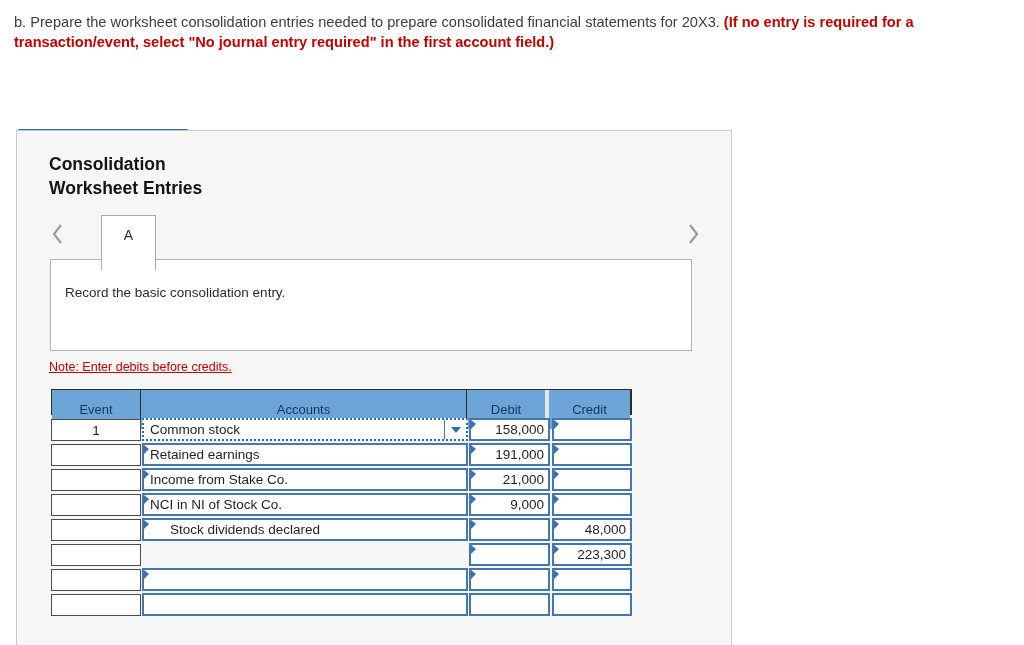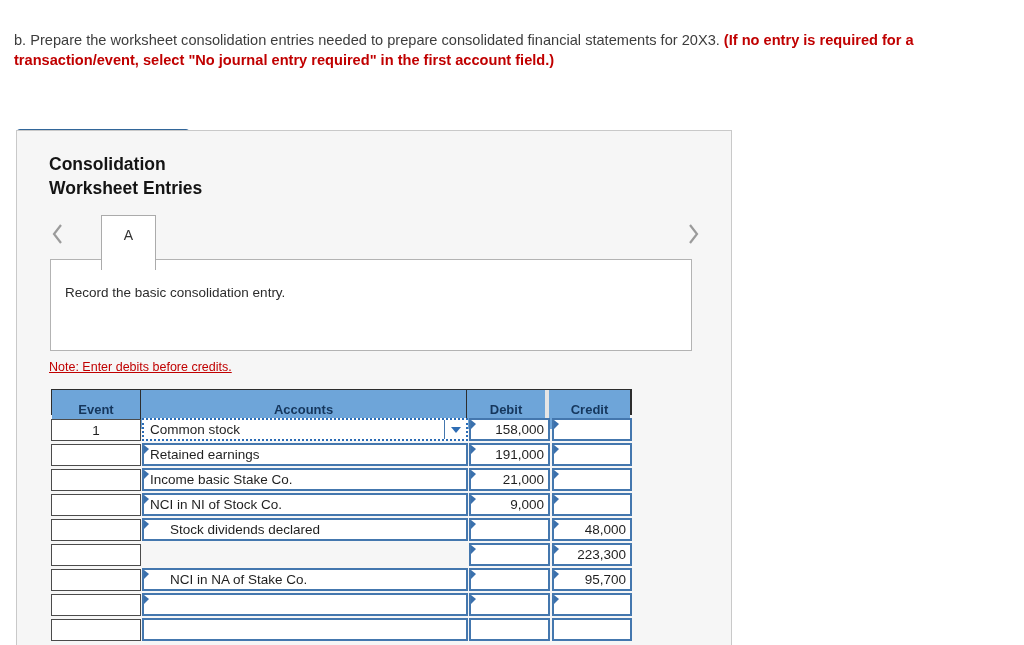--- a/index.html
+++ b/index.html
@@ -1,21 +1,21 @@
 <!DOCTYPE html>
 <html><head>
 <meta charset="utf-8">
 <style>
   * { margin:0; padding:0; box-sizing:border-box; }
   html,body { width:1024px; height:645px; overflow:hidden; background:#ffffff;
               font-family:"Liberation Sans", sans-serif; }
   .page { position:relative; width:1024px; height:645px; }
 
   
-  .instruction { position:absolute; left:14px; top:31px; width:1006px;
+  .instruction { position:absolute; left:14px; top:13px; width:1006px;
                  font-size:14.6px; line-height:19.5px; color:#3d3d3d; }
   .instruction .em { color:#c00000; font-weight:bold; }
 
   
   .vtl-btn { position:absolute; left:16px; top:87px; width:174px; height:31px;
              background:#3a76b4; color:#ffffff; font-weight:bold; font-size:13px;
              border:1px solid #326699; border-radius:4px; cursor:pointer;
              font-family:Liberation Serif, serif;margin-top:42px; }
 
   
@@ -37,21 +37,21 @@
   .desc { position:absolute; left:33px; top:128px; width:642px; height:92px;
           background:#ffffff; border:1px solid #b3b3b3; z-index:1;
           padding:25px 14px; font-size:13.5px; color:#2b2b2b; }
 
   .note { position:absolute; left:32px; top:229px; font-size:12.5px; color:#c00000;text-decoration:underline; }
 
   
   .jtable { position:absolute; left:34px; top:258px; width:581px; }
   .thead { display:flex; height:26px; background:#2d2d2d; border:1px solid #2d2d2d;
            margin-bottom:3px; }
-  .hcell { background:#6ea5d9; color:#15365c; font-weight:bold; font-size:13px;
+  .hcell { background:#6ea5d9; color:#15365c; font-weight:normal; font-size:13px;
            display:flex; align-items:center; justify-content:center; height:39px; }
   .h-event   { width:89px; border-right:1px solid #2d2d2d; }
   .h-acct    { width:326px; border-right:1px solid #2d2d2d; }
   .h-debit   { width:82px; border-right:4px solid #e5e5e5; }
   .h-credit  { width:81px; }
 
   .trow { position:relative; height:25px; }
   .ecell { position:absolute; left:0; top:1px; width:90px; height:22px;
            background:#ffffff; border:1px solid #4b4b4b;
            display:flex; align-items:center; justify-content:center;
@@ -147,21 +147,21 @@
         <div class="icell credit">
             <span class="marker"></span>
             <span></span>
           </div>
       </div>
 
       <div class="trow">
         <div class="ecell"></div>
         <div class="icell acct">
             <span class="marker"></span>
-            <span class="atext">Income basic Stake Co.</span>
+            <span class="atext">Income from Stake Co.</span>
           </div>
         <div class="icell debit">
             <span class="marker"></span>
             <span>21,000</span>
           </div>
         <div class="icell credit">
             <span class="marker"></span>
             <span></span>
           </div>
       </div>
@@ -204,35 +204,20 @@
         <div class="icell debit">
             <span class="marker"></span>
             <span></span>
           </div>
         <div class="icell credit">
             <span class="marker"></span>
             <span>223,300</span>
           </div>
       </div>
 
-      <div class="trow indent">
-        <div class="ecell"></div>
-        <div class="icell acct">
-            <span class="marker"></span>
-            <span class="atext">NCI in NA of Stake Co.</span>
-          </div>
-        <div class="icell debit">
-            <span class="marker"></span>
-            <span></span>
-          </div>
-        <div class="icell credit">
-            <span class="marker"></span>
-            <span>95,700</span>
-          </div>
-      </div>
 
       <div class="trow">
         <div class="ecell"></div>
         <div class="icell acct">
             <span class="marker"></span>
             <span class="atext"></span>
           </div>
         <div class="icell debit">
             <span class="marker"></span>
             <span></span>

